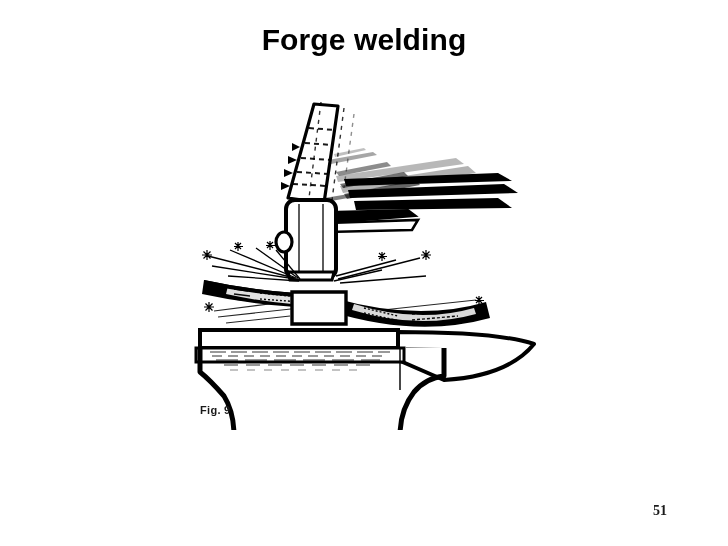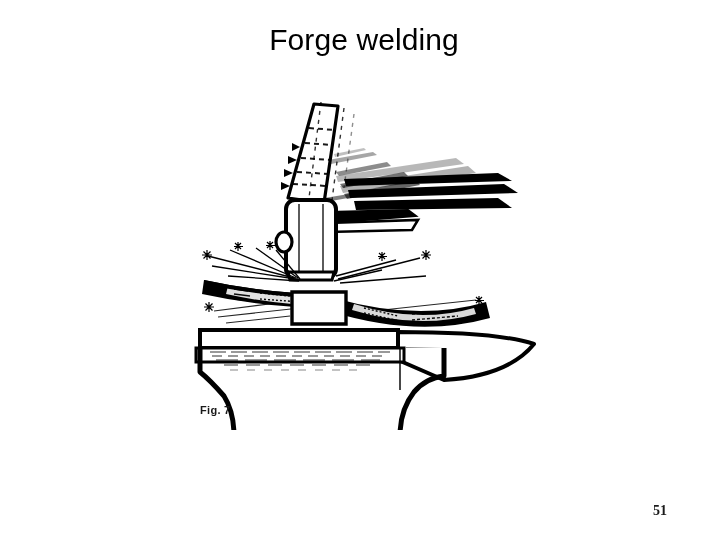--- a/index.html
+++ b/index.html
@@ -20,21 +20,21 @@
     background: #ffffff;
   }
   .slide-title {
     position: absolute;
     left: 0;
     top: 22px;
     width: 728px;
     text-align: center;
     font-family: "Liberation Sans", sans-serif;
     font-size: 30px;
-    font-weight: 400;
+    font-weight: 700;
     color: #000000;
     letter-spacing: 0.1px;
     line-height: 36px;
     white-space: nowrap;
   }
   .figure-area {
     position: absolute;
     left: 168px;
     top: 80px;
     width: 372px;
@@ -270,17 +270,17 @@
         <g stroke="#000000" stroke-width="5" stroke-dasharray="6 3">
           <line x1="22" y1="390" x2="22" y2="414"></line>
           <line x1="148" y1="390" x2="148" y2="418"></line>
           <line x1="154" y1="394" x2="154" y2="420"></line>
           <line x1="276" y1="390" x2="276" y2="418"></line>
         </g>
       </g>
     </svg>
   </div>
 
-  <div class="fig-caption">Fig. 7</div>
+  <div class="fig-caption">Fig. 9</div>
 
   <div class="page-number">51</div>
 
 </div>
 
 </body></html>

